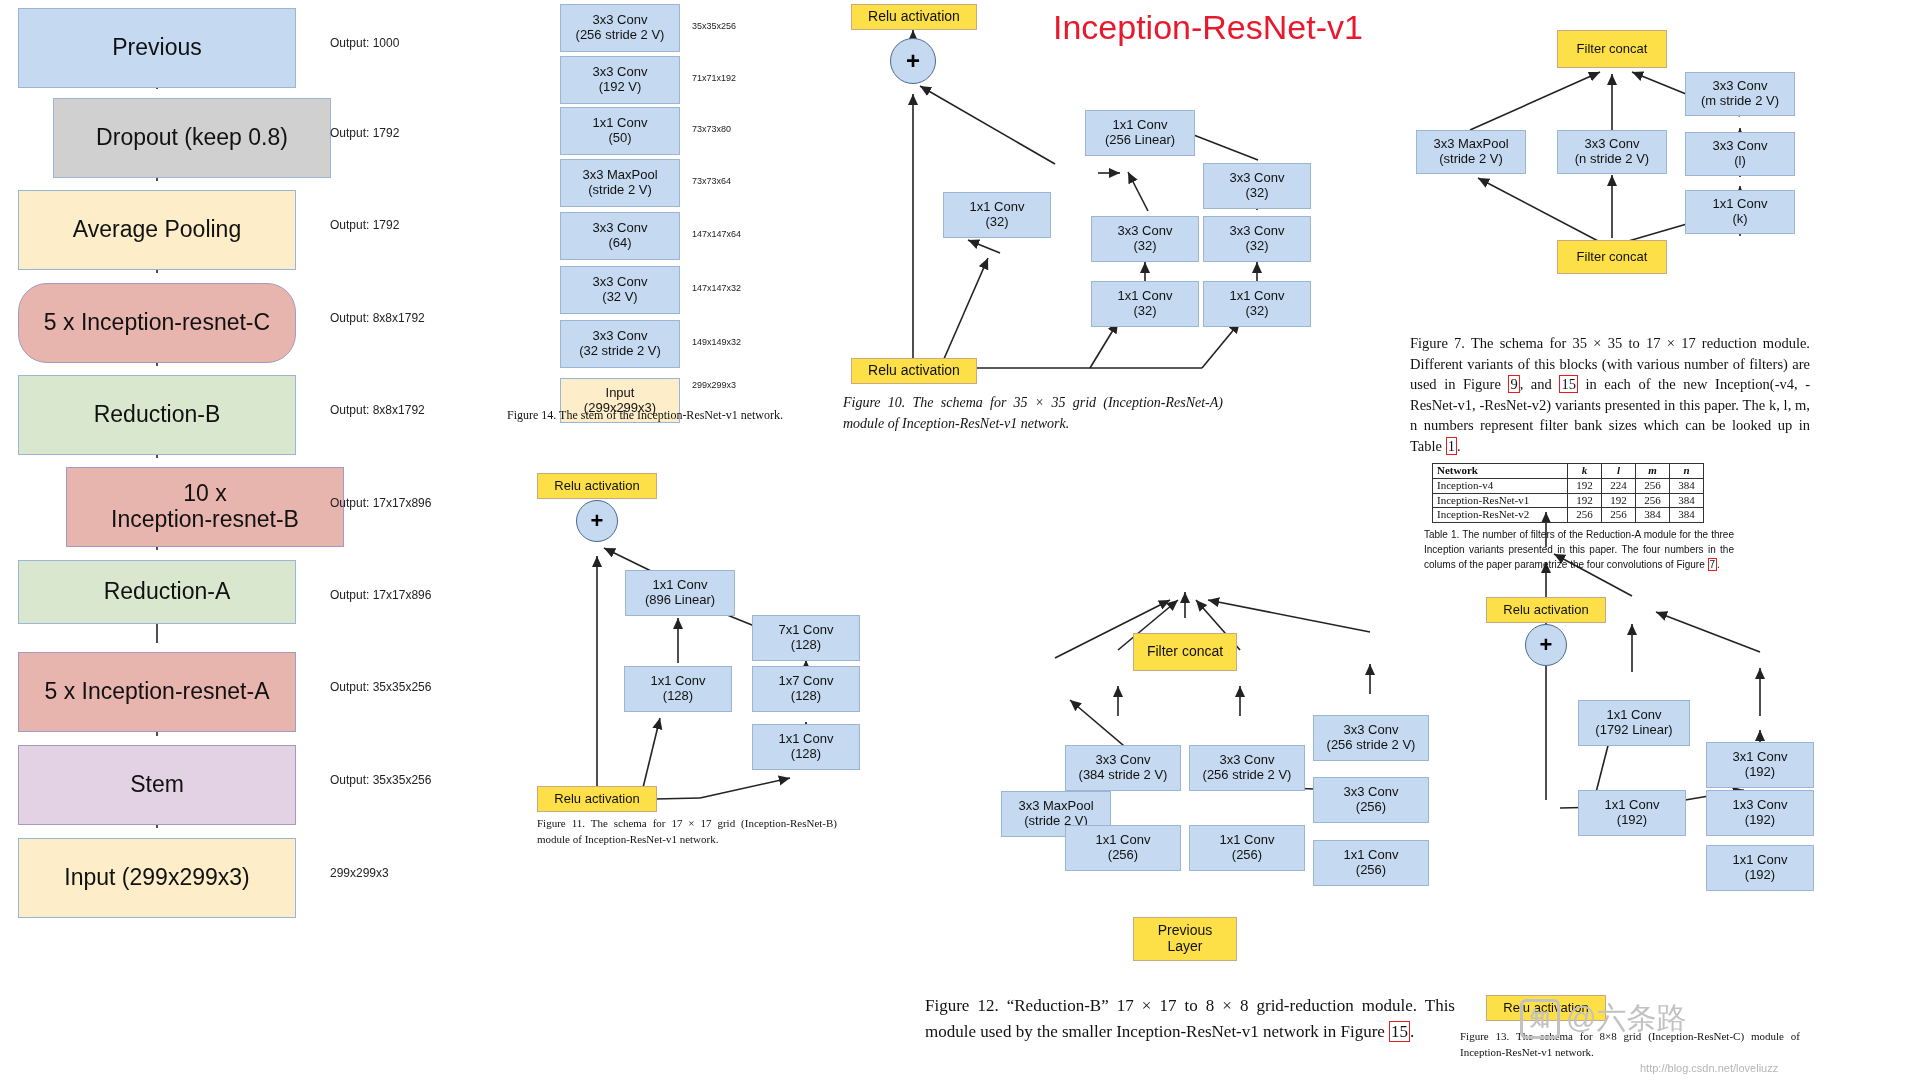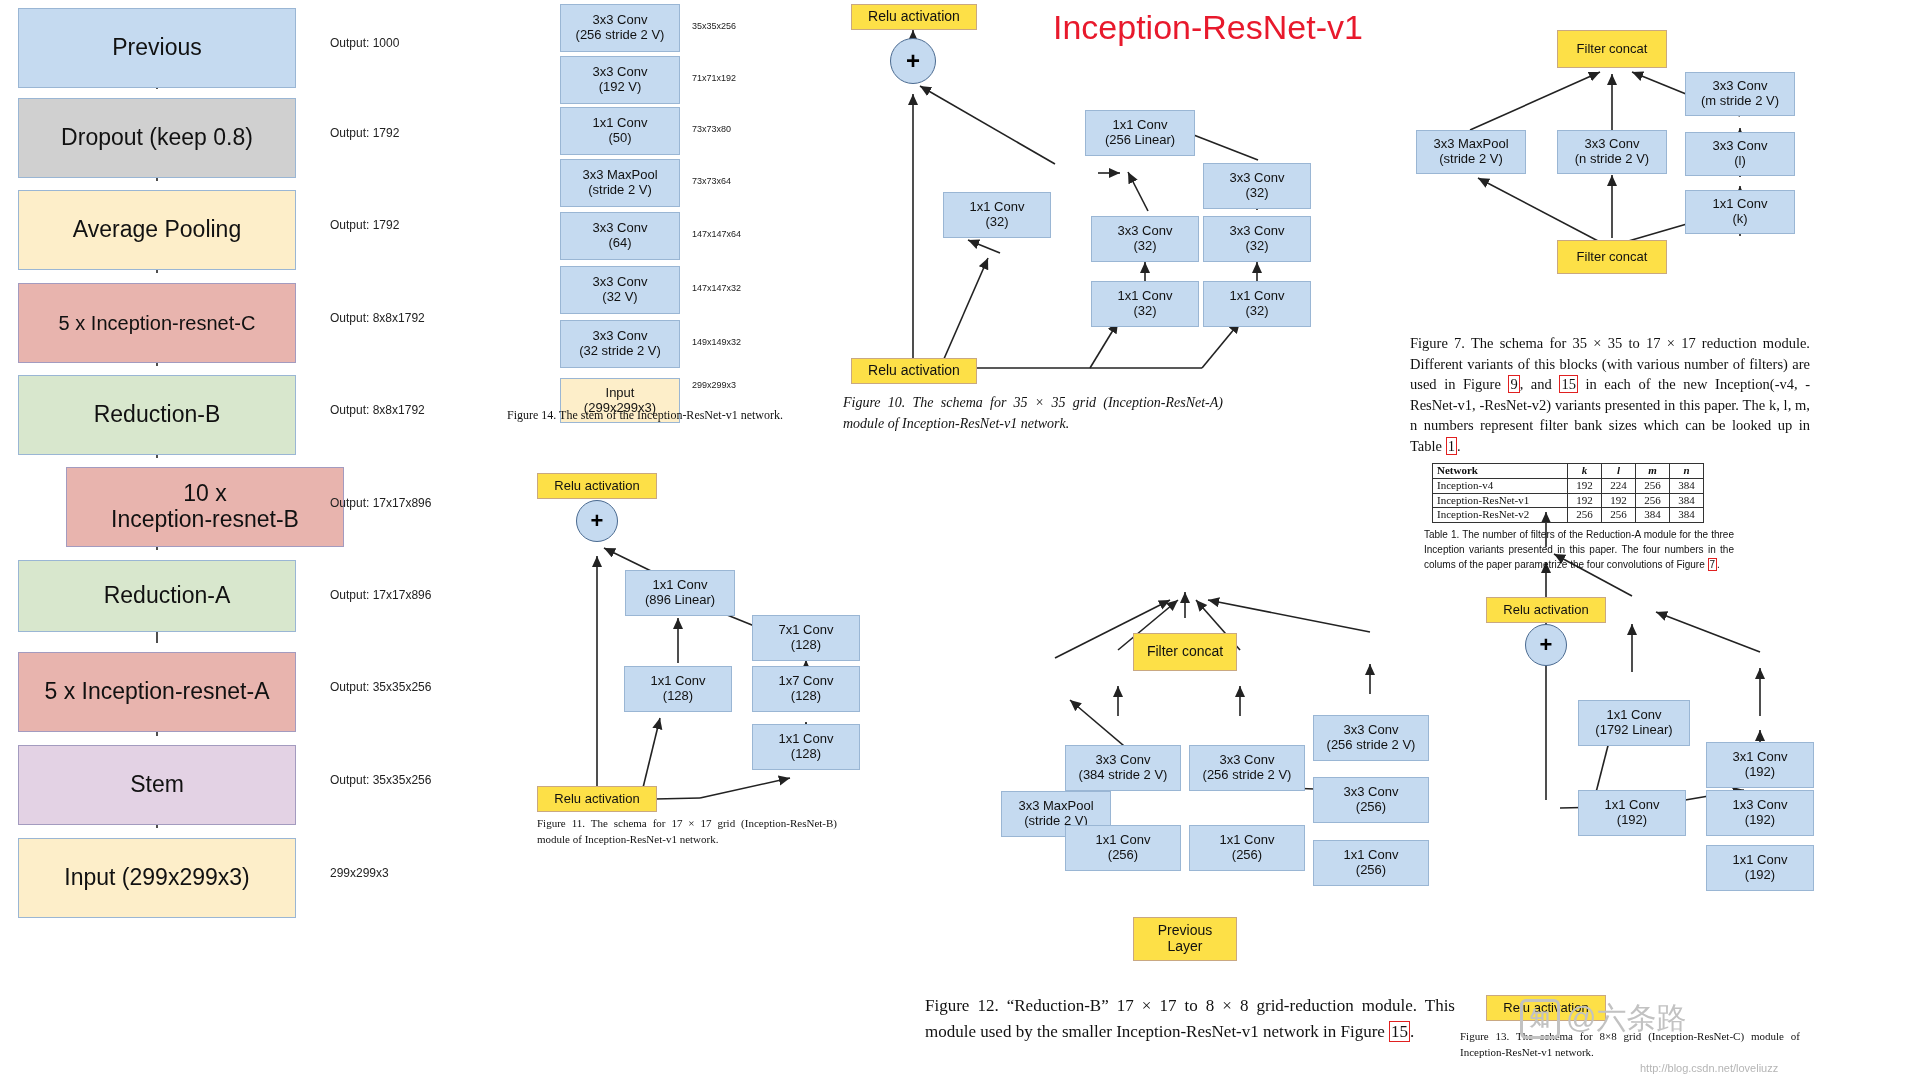--- a/index.html
+++ b/index.html
@@ -40,21 +40,21 @@
     border: 1px solid #8fa8c8;
     background: #c5daf0;
     color: #111;
     font-family: "Liberation Sans", sans-serif;
   }
   .node .l1 { display: block; }
   .node .l2 { display: block; }
 
   
   .v-blue   { background:#c5daf0; border-color:#9ab6d4; }
-  .v-grey   { background:#d0d0d0; border-color:#9ab6d4; }
+  .v-grey   { background:#d0d0d0; border-color:#9ab6d4;margin-left:35px; }
   .v-yellow { background:#fdeec9; border-color:#9ab6d4; }
   .v-red    { background:#e8b4ae; border-color:#a39bbf; }
   .v-green  { background:#d8e7cd; border-color:#9ab6d4; }
   .v-purple { background:#e3d2e4; border-color:#a39bbf; }
   .v-orange { background:#fde047; border-color:#c9a882; }
 
   .plus {
     position: absolute;
     border-radius: 50%;
     border: 1px solid #4a6a90;
@@ -253,37 +253,37 @@
   <div class="node v-grey" style="left:18px; top:98px; width:278px; height:80px; font-size:23px;">
     <span class="l1">Dropout (keep 0.8)</span>
   </div>
   <div class="sidelabel" style="left:330px; top:126px; font-size:12px;">Output: 1792</div>
 
   <div class="node v-yellow" style="left:18px; top:190px; width:278px; height:80px; font-size:23px;">
     <span class="l1">Average Pooling</span>
   </div>
   <div class="sidelabel" style="left:330px; top:218px; font-size:12px;">Output: 1792</div>
 
-  <div class="node v-red" style="left:18px; top:283px; width:278px; height:80px; font-size:20px;">
+  <div class="node v-red" style="left:18px; top:283px; width:278px; height:80px; font-size:23px;border-radius:29px;">
     <span class="l1">5 x Inception-resnet-C</span>
   </div>
   <div class="sidelabel" style="left:330px; top:311px; font-size:12px;">Output: 8x8x1792</div>
 
   <div class="node v-green" style="left:18px; top:375px; width:278px; height:80px; font-size:23px;">
     <span class="l1">Reduction-B</span>
   </div>
   <div class="sidelabel" style="left:330px; top:403px; font-size:12px;">Output: 8x8x1792</div>
 
   <div class="node v-red" style="left:18px; top:467px; width:278px; height:80px; font-size:23px;margin-left:48px;">
     <span class="l1">10 x</span>
     <span class="l2">Inception-resnet-B</span>
   </div>
   <div class="sidelabel" style="left:330px; top:496px; font-size:12px;">Output: 17x17x896</div>
 
-  <div class="node v-green" style="left:18px; top:560px; width:278px; height:72px; font-size:23px;padding-left:20px;">
+  <div class="node v-green" style="left:18px; top:560px; width:278px; height:64px; font-size:23px;padding-left:20px;">
     <span class="l1">Reduction-A</span>
   </div>
   <div class="sidelabel" style="left:330px; top:588px; font-size:12px;">Output: 17x17x896</div>
 
   <div class="node v-red" style="left:18px; top:652px; width:278px; height:80px; font-size:23px;">
     <span class="l1">5 x Inception-resnet-A</span>
   </div>
   <div class="sidelabel" style="left:330px; top:680px; font-size:12px;">Output: 35x35x256</div>
 
   <div class="node v-purple" style="left:18px; top:745px; width:278px; height:80px; font-size:23px;">

